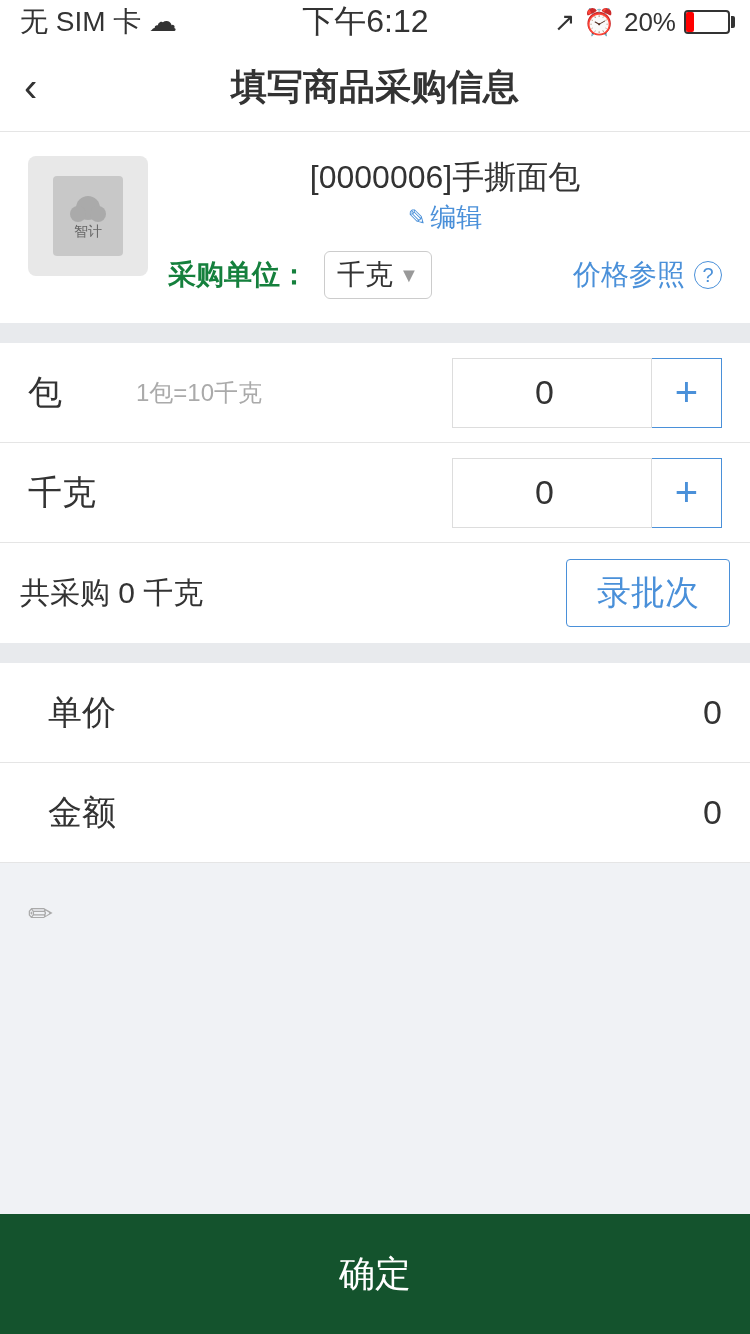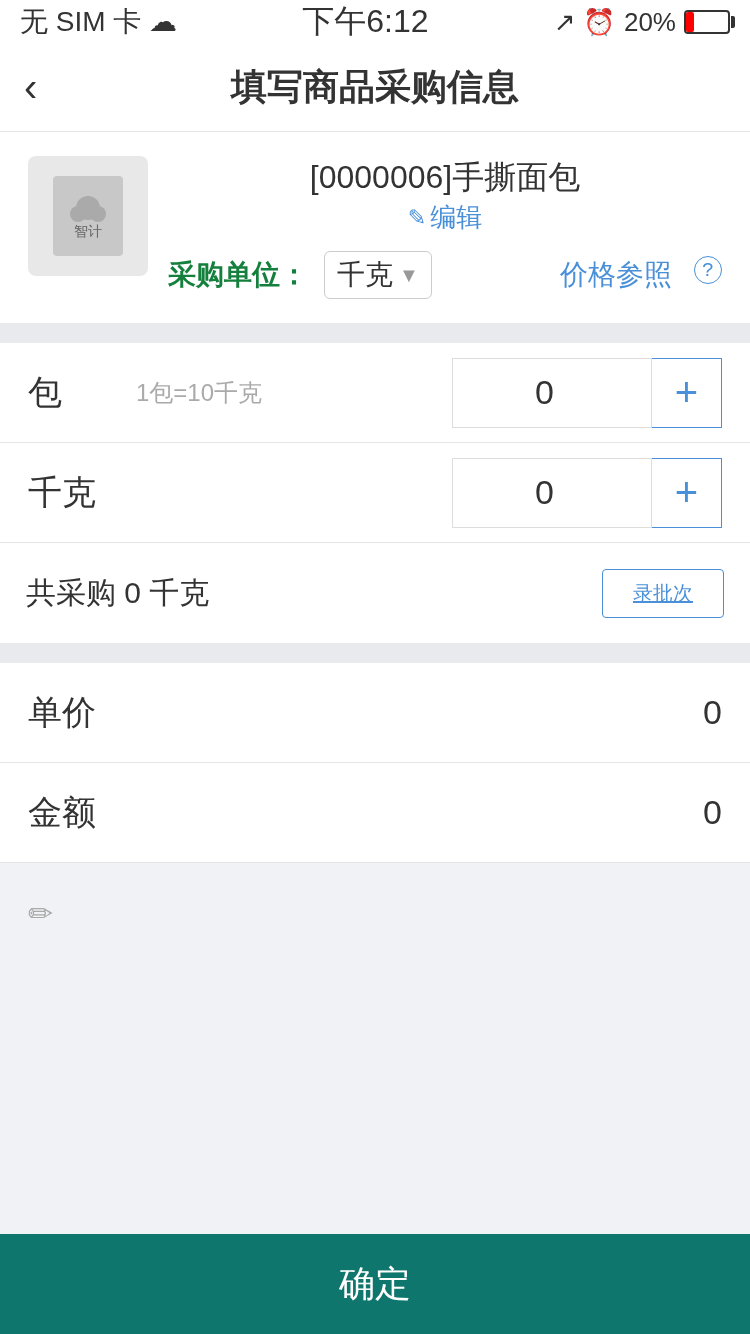--- a/index.html
+++ b/index.html
@@ -97,21 +97,21 @@
     .unit-select {
       display: flex; align-items: center; gap: 6px;
       border: 1px solid #ccc; border-radius: 6px;
       padding: 4px 12px;
       font-size: 28px; color: #333;
       cursor: pointer;
     }
     .unit-arrow { font-size: 20px; color: #999; }
     .price-ref {
       margin-left: auto; font-size: 28px; color: #4a90d9;
-      display: flex; align-items: flex-start; gap: 22px; cursor: pointer; font-family: Liberation Mono, monospace;
+      display: flex; align-items: center; gap: 9px; cursor: pointer;
     }
     .help-circle {
       width: 28px; height: 28px; border-radius: 50%;
       border: 1px solid #4a90d9;
       display: flex; align-items: center; justify-content: center;
       font-size: 20px; color: #4a90d9;
     }
 
     
     .divider-section {
@@ -150,44 +150,43 @@
       background: #fff; border: 1px solid #4a90d9;
       border-left: none;
       color: #4a90d9; font-size: 40px;
       display: flex; align-items: center; justify-content: center;
       cursor: pointer;
     }
 
     
     .total-row {
       display: flex; align-items: center; justify-content: space-between;
-      padding: 0 26px;
+      padding: 0 20px;
       height: 100px;
       background: #fff;
     }
     .total-label { font-size: 30px; color: #333; }
     .batch-btn {
       border: 1px solid #4a90d9; background: #fff;
-      color: #4a90d9; font-size: 20px;
+      color: #4a90d9; font-size: 34px;
       padding: 10px 30px; border-radius: 4px;
       cursor: pointer;
-      text-decoration: underline;
     }
 
     
     .price-section {
       background: #fff;
     }
     .price-row {
       display: flex; align-items: center; justify-content: space-between;
       padding: 0 28px;
       height: 100px;
       border-bottom: 1px solid #e5e5e5;
     }
-    .price-label { font-size: 34px; color: #333; }
+    .price-label { font-size: 34px; color: #333; margin-left: 20px; }
     .price-value { font-size: 34px; color: #333; }
 
     
     .notes-section {
       background: #f0f2f5;
       padding: 30px 28px;
       display: flex; align-items: center; gap: 16px;
       min-height: 100px;
     }
     .pencil-icon { font-size: 30px; color: #aaa; }
@@ -197,22 +196,22 @@
     .empty-space {
       flex: 1;
       background: #f0f2f5;
       min-height: 300px;
     }
 
     
     .confirm-btn-wrap {
       position: fixed;
       bottom: 0; left: 0; width: 750px;
-      height: 100px;
-      background: #0f766e;
+      height: 120px;
+      background: #14532d;
       display: flex; align-items: center; justify-content: center;
       cursor: pointer;
     }
     .confirm-btn-text {
       font-size: 36px; color: #fff; font-weight: 500;
     }
 
     .content-wrap {
       padding-bottom: 100px;
     }

